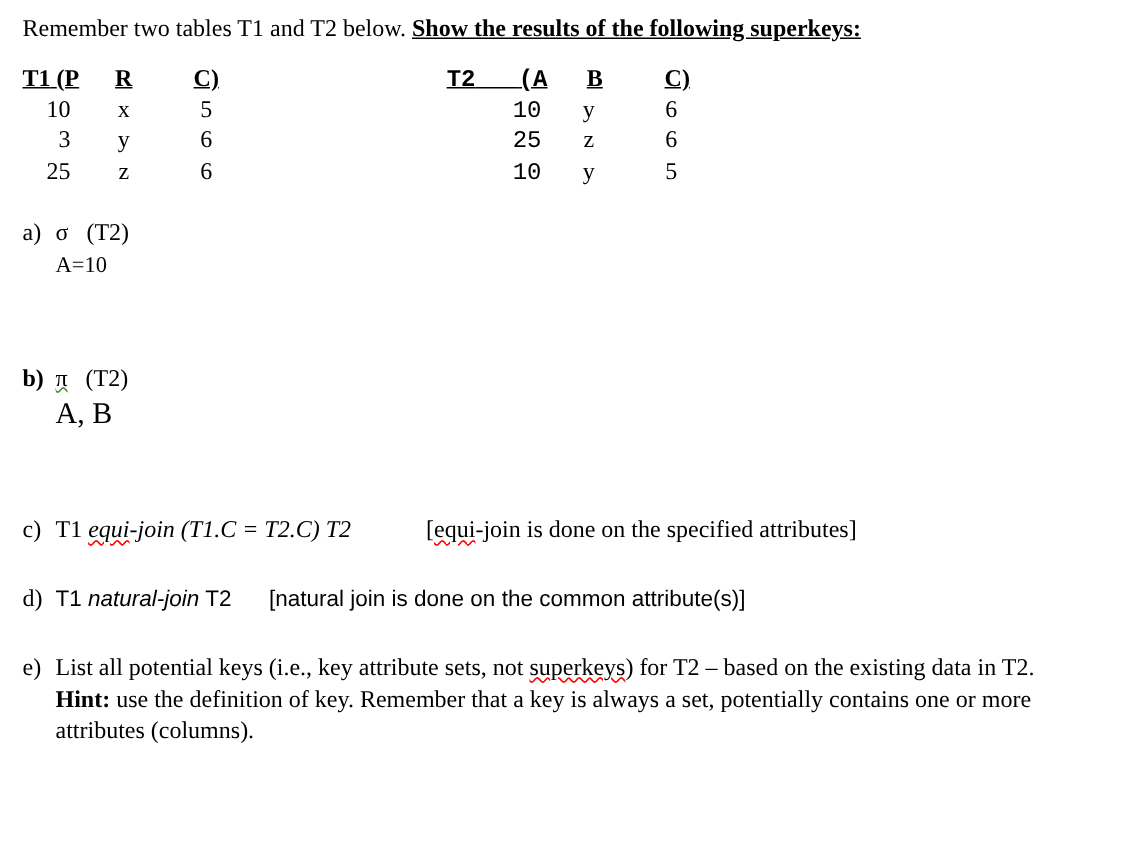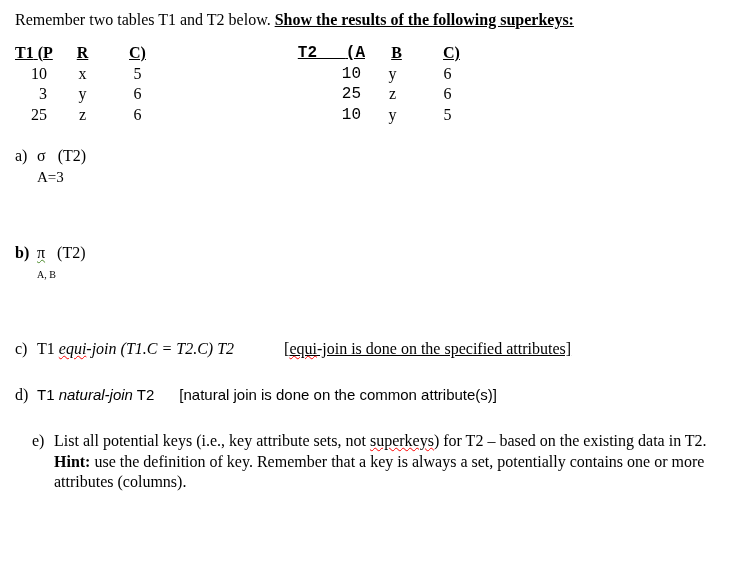--- a/index.html
+++ b/index.html
@@ -60,21 +60,20 @@
     }
     .question {
       margin-top: 10px;
       margin-bottom: 55px;
     }
     .question.tight {
       margin-bottom: 25px;
     }
     .question.last {
       margin-bottom: 10px;
-      margin-left: 17px;
     }
     .q-label {
       display: inline-block;
       width: 22px;
       vertical-align: top;
     }
     .q-body {
       display: inline-block;
       vertical-align: top;
       font-family: Liberation Serif, serif;
@@ -93,21 +92,20 @@
     }
     .italic {
       font-style: italic;
     }
     .arial {
       font-family: Arial, Helvetica, sans-serif;
       font-size: 15px;
     }
     .bracket-note {
       margin-left: 50px;
-      text-decoration: underline;
     }
     .bracket-note2 {
       margin-left: 25px;
       text-align: right;
     }
     .e-body {
       display: inline-block;
       width: 680px;
       vertical-align: top;
     }
@@ -170,28 +168,28 @@
       <span class="lbl" style="width:70px;">10</span>
       <span class="cell">y</span>
       <span class="cell">5</span>
     </div>
   </div>
 </div>
 
 <div class="question">
   <span class="q-label">a)</span><span class="q-body">
     <span>σ</span>&nbsp;&nbsp;&nbsp;<span>(T2)</span><br>
-    <span style="font-size:15px;">A=3</span>
+    <span style="font-size:15px;">A=10</span>
   </span>
 </div>
 
 <div class="question">
   <span class="q-label bold">b)</span><span class="q-body">
     <span class="wavy-green">π</span>&nbsp;&nbsp;&nbsp;<span>(T2)</span><br>
-    <span style="font-size:10px;">A, B</span>
+    <span style="font-size:20px;">A, B</span>
   </span>
 </div>
 
 <div class="question tight">
   <span class="q-label">c)</span><span class="q-body-inline"><span>T1 </span><span class="italic wavy-red">equi</span><span class="italic">-join (T1.C = T2.C) T2</span></span><span class="bracket-note"><span>[</span><span class="wavy-red">equi</span><span>-join is done on the specified attributes]</span></span>
 </div>
 
 <div class="question tight arial">
   <span class="q-label" style="font-family:'Times New Roman',serif;font-size:16px;">d)</span><span class="q-body-inline"><span>T1 </span><span class="italic">natural-join</span><span> T2</span></span><span class="bracket-note2">[natural join is done on the common attribute(s)]</span>
 </div>

